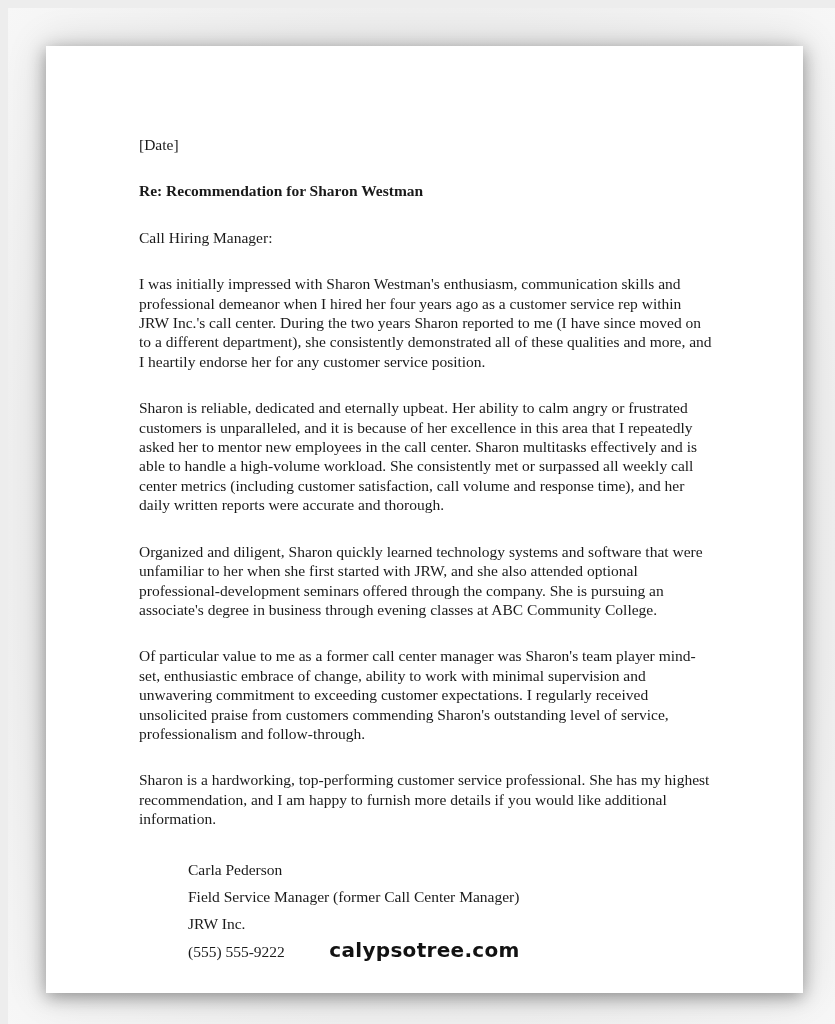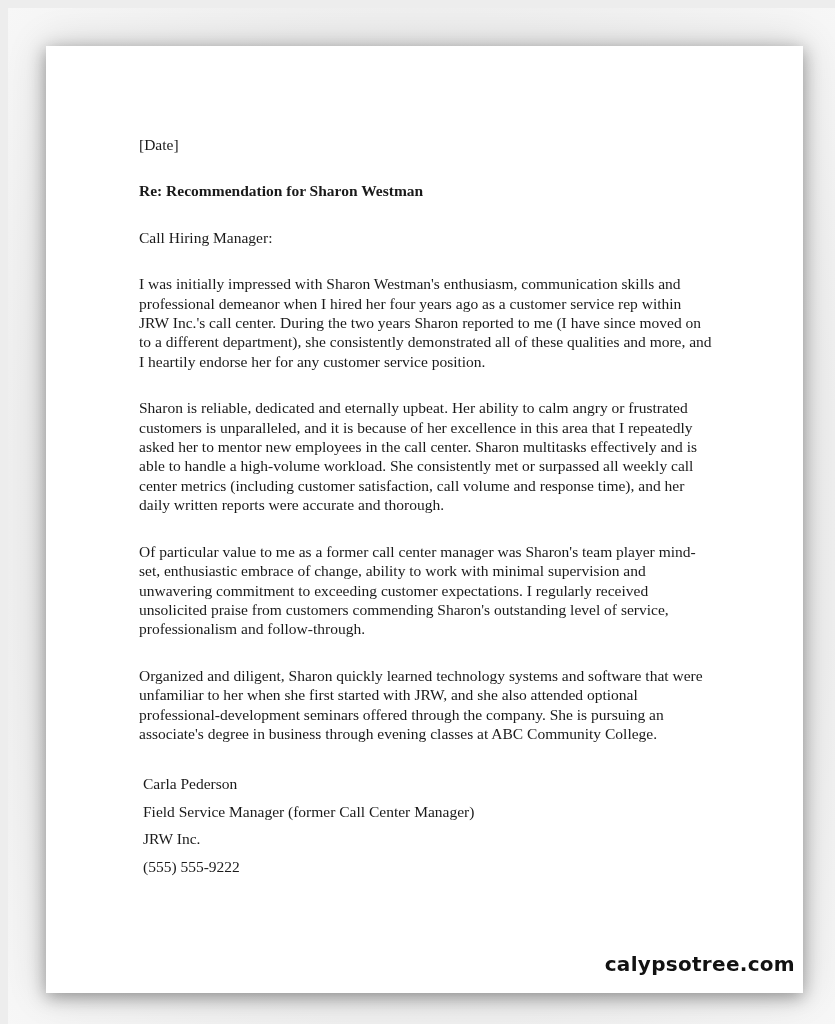--- a/index.html
+++ b/index.html
@@ -46,28 +46,29 @@
   .block {
     margin: 0 0 19px 0;
   }
 
   .subject {
     font-weight: bold;
   }
 
   .signature-block div {
     line-height: 19.4px;
+    margin-left: 45px;
   }
 
   .paper-footer {
     position: absolute;
     left: 0;
-    bottom: 13px;
+    bottom: 27px;
     width: 100%;
-    text-align: right;
+    text-align: center;
   }
 
   .site-name {
     font-family: "DejaVu Sans", sans-serif;
     font-weight: 700;
     font-size: 20px;
     color: #121212;
     letter-spacing: 0.3px;
   }
 </style>
@@ -79,22 +80,23 @@
 
     <div class="letter-content">
       <div class="block">[Date]</div>
 
       <div class="block subject">Re: Recommendation for Sharon Westman</div>
 
       <div class="block">Call Hiring Manager:</div>
 
       <p class="block">I was initially impressed with Sharon Westman's enthusiasm, communication skills and professional demeanor when I hired her four years ago as a customer service rep within JRW Inc.'s call center. During the two years Sharon reported to me (I have since moved on to a different department), she consistently demonstrated all of these qualities and more, and I heartily endorse her for any customer service position.</p>
       <p class="block">Sharon is reliable, dedicated and eternally upbeat. Her ability to calm angry or frustrated customers is unparalleled, and it is because of her excellence in this area that I repeatedly asked her to mentor new employees in the call center. Sharon multitasks effectively and is able to handle a high-volume workload. She consistently met or surpassed all weekly call center metrics (including customer satisfaction, call volume and response time), and her daily written reports were accurate and thorough.</p>
+      <p class="block">Organized and diligent, Sharon quickly learned technology systems and software that were unfamiliar to her when she first started with JRW, and she also attended optional professional-development seminars offered through the company. She is pursuing an associate's degree in business through evening classes at ABC Community College.</p>
       <p class="block">Of particular value to me as a former call center manager was Sharon's team player mind-set, enthusiastic embrace of change, ability to work with minimal supervision and unwavering commitment to exceeding customer expectations. I regularly received unsolicited praise from customers commending Sharon's outstanding level of service, professionalism and follow-through.</p>
-      <p class="block">Organized and diligent, Sharon quickly learned technology systems and software that were unfamiliar to her when she first started with JRW, and she also attended optional professional-development seminars offered through the company. She is pursuing an associate's degree in business through evening classes at ABC Community College.</p>
+      <p class="block">Sharon is a hardworking, top-performing customer service professional. She has my highest recommendation, and I am happy to furnish more details if you would like additional information.</p>
 
 
       <div class="signature-block">
         <div>Carla Pederson</div>
         <div>Field Service Manager (former Call Center Manager)</div>
         <div>JRW Inc.</div>
         <div>(555) 555-9222</div>
       </div>
     </div>
 

